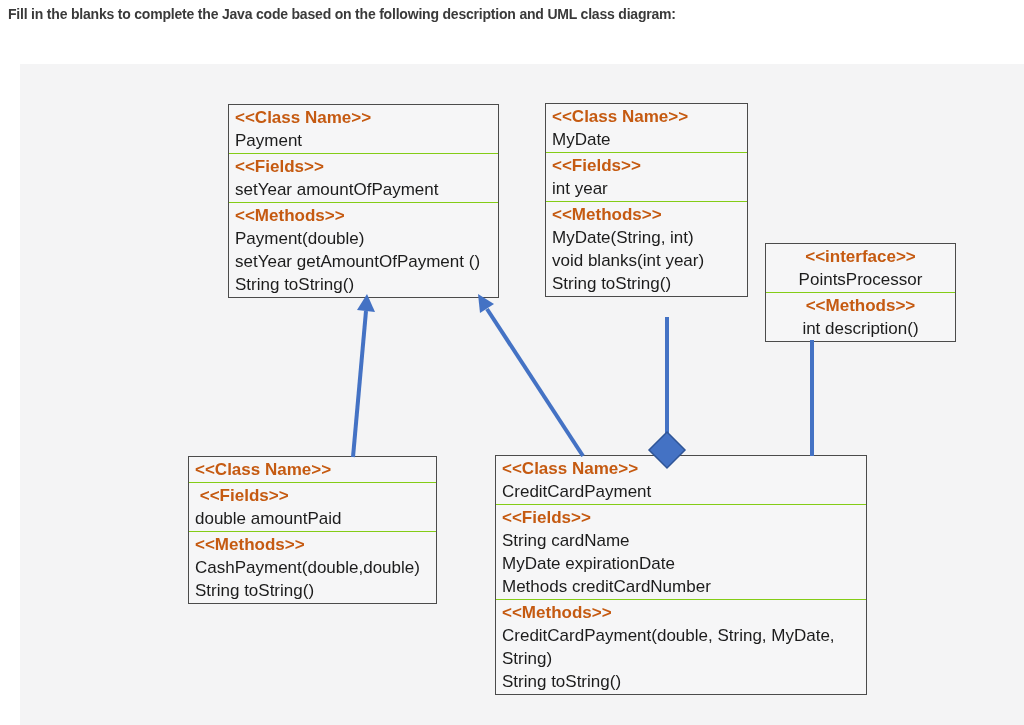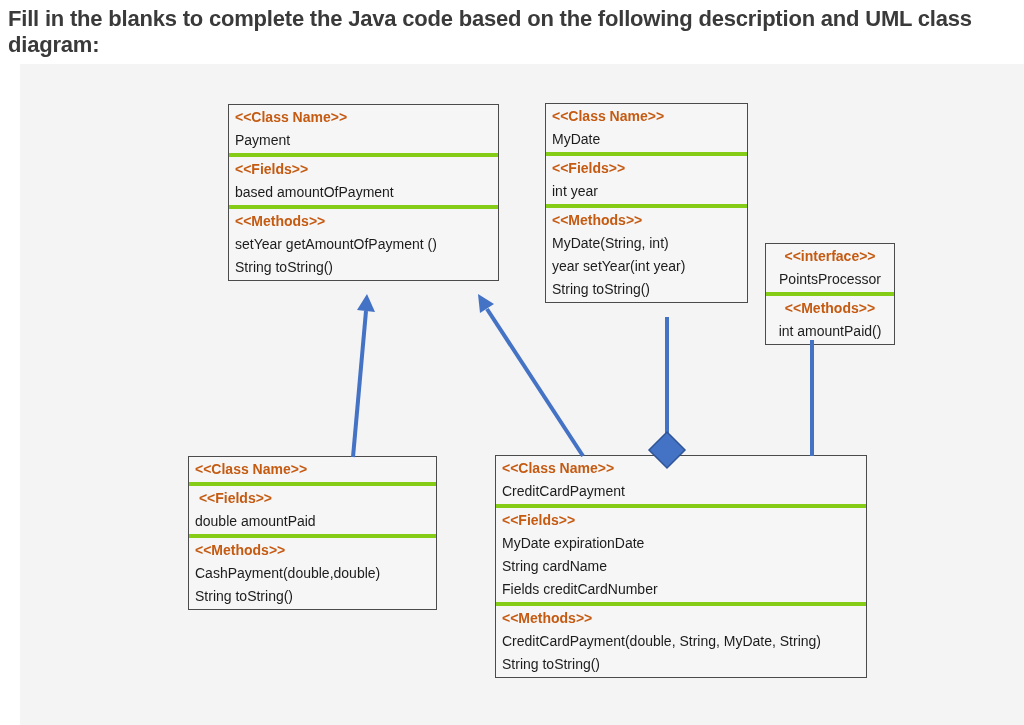--- a/index.html
+++ b/index.html
@@ -4,99 +4,100 @@
 <style>
   html,body { margin:0; padding:0; }
   body {
     width:1024px; height:725px; position:relative;
     background:#ffffff;
     font-family:"Liberation Sans", sans-serif;
     overflow:hidden;
   }
   .title {
     position:absolute; left:8px; top:6px; width:1010px;
-    font-size:22px; font-weight:bold; color:#3a3a3a; letter-spacing:-0.2px;
+    font-size:14px; font-weight:bold; color:#3a3a3a; letter-spacing:-0.2px;
   }
   .panel {
     position:absolute; left:20px; top:64px; width:1004px; height:661px;
     background:#f4f4f5; z-index:1;
   }
   .uml {
     position:absolute; z-index:2;
     background:#f6f6f7;
     border:1px solid #4b4b4b;
     box-sizing:border-box;
   }
-  .comp { border-top:4px solid #84cc16; padding:1px 0; }
+  .comp { border-top:1px solid #84cc16; padding:1px 0; }
   .comp:first-child { border-top:none; }
   .line {
-    font-size:14px; line-height:23px; padding:0 6px;
+    font-size:17px; line-height:23px; padding:0 6px;
     white-space:pre-wrap; color:#1c1c1c;
   }
   .stereo { color:#c55a11; font-weight:bold; }
   .centered .line { text-align:center; }
   svg.overlay {
     position:absolute; left:0; top:0; width:1024px; height:725px;
     z-index:3; pointer-events:none;
   }
   
   #box-payment            { left:228px; top:104px; width:271px; }
   #box-mydate             { left:545px; top:103px; width:203px; }
-  #box-pointsprocessor    { left:765px; top:243px; width:130px; }
+  #box-pointsprocessor    { left:765px; top:243px; width:191px; }
   #box-cashpayment        { left:188px; top:456px; width:249px; }
   #box-creditcardpayment  { left:495px; top:455px; width:372px; }
 </style>
 </head>
 <body>
 
 <div class="title">Fill in the blanks to complete the Java code based on the following description and UML class diagram:</div>
 
 <div class="panel"></div>
 
 <div class="uml" id="box-payment">
   <div class="comp">
     <div class="line stereo">&lt;&lt;Class Name&gt;&gt;</div>
     <div class="line">Payment</div>
   </div>
   <div class="comp">
     <div class="line stereo">&lt;&lt;Fields&gt;&gt;</div>
-    <div class="line">based amountOfPayment</div>
+    <div class="line">setYear amountOfPayment</div>
   </div>
   <div class="comp">
     <div class="line stereo">&lt;&lt;Methods&gt;&gt;</div>
+    <div class="line">Payment(double)</div>
     <div class="line">setYear getAmountOfPayment ()</div>
     <div class="line">String toString()</div>
   </div>
 </div>
 
 <div class="uml" id="box-mydate">
   <div class="comp">
     <div class="line stereo">&lt;&lt;Class Name&gt;&gt;</div>
     <div class="line">MyDate</div>
   </div>
   <div class="comp">
     <div class="line stereo">&lt;&lt;Fields&gt;&gt;</div>
     <div class="line">int year</div>
   </div>
   <div class="comp">
     <div class="line stereo">&lt;&lt;Methods&gt;&gt;</div>
     <div class="line">MyDate(String, int)</div>
-    <div class="line">year setYear(int year)</div>
+    <div class="line">void blanks(int year)</div>
     <div class="line">String toString()</div>
   </div>
 </div>
 
 <div class="uml centered" id="box-pointsprocessor">
   <div class="comp">
     <div class="line stereo">&lt;&lt;interface&gt;&gt;</div>
     <div class="line">PointsProcessor</div>
   </div>
   <div class="comp">
     <div class="line stereo">&lt;&lt;Methods&gt;&gt;</div>
-    <div class="line">int amountPaid()</div>
+    <div class="line">int description()</div>
   </div>
 </div>
 
 <div class="uml" id="box-cashpayment">
   <div class="comp">
     <div class="line stereo">&lt;&lt;Class Name&gt;&gt;</div>
   </div>
   <div class="comp">
     <div class="line stereo"> &lt;&lt;Fields&gt;&gt;</div>
     <div class="line">double amountPaid</div>
@@ -108,23 +109,23 @@
   </div>
 </div>
 
 <div class="uml" id="box-creditcardpayment">
   <div class="comp">
     <div class="line stereo">&lt;&lt;Class Name&gt;&gt;</div>
     <div class="line">CreditCardPayment</div>
   </div>
   <div class="comp">
     <div class="line stereo">&lt;&lt;Fields&gt;&gt;</div>
+    <div class="line">String cardName</div>
     <div class="line">MyDate expirationDate</div>
-    <div class="line">String cardName</div>
-    <div class="line">Fields creditCardNumber</div>
+    <div class="line">Methods creditCardNumber</div>
   </div>
   <div class="comp">
     <div class="line stereo">&lt;&lt;Methods&gt;&gt;</div>
     <div class="line">CreditCardPayment(double, String, MyDate, String)</div>
     <div class="line">String toString()</div>
   </div>
 </div>
 
 <svg class="overlay" viewBox="0 0 1024 725">
 

